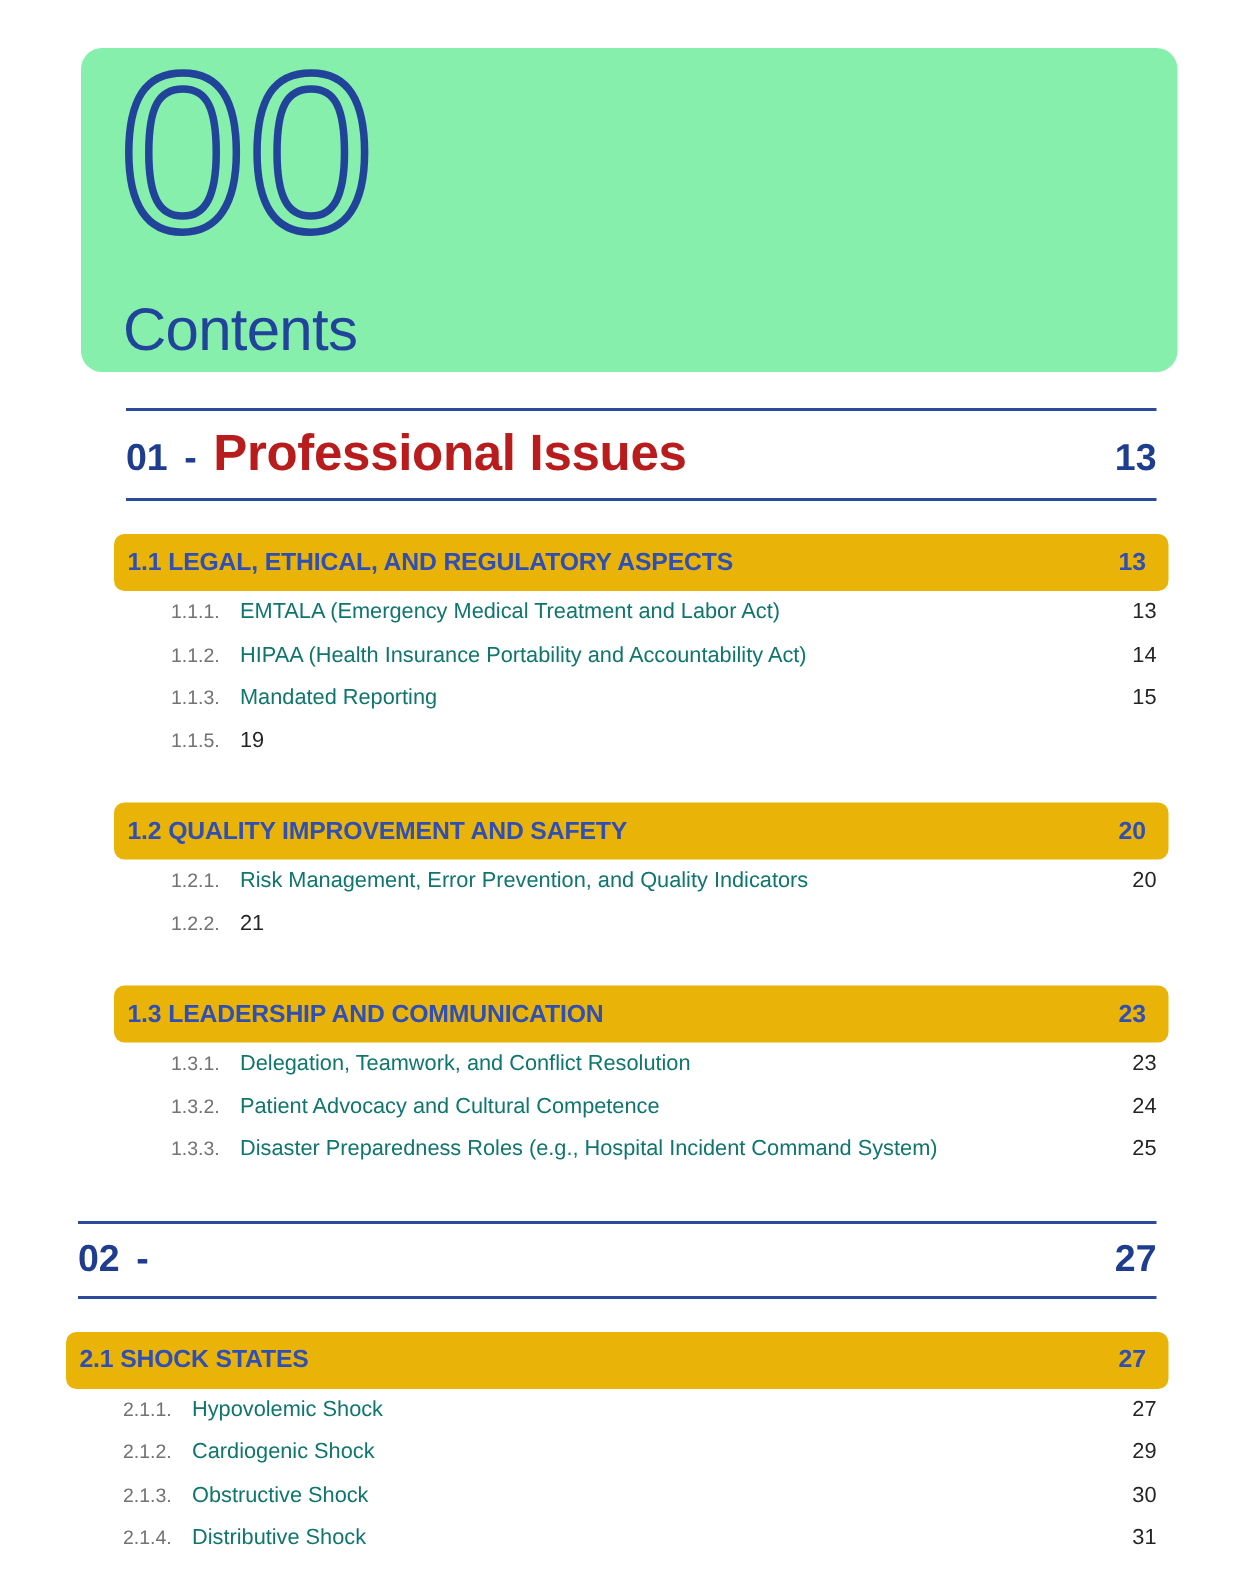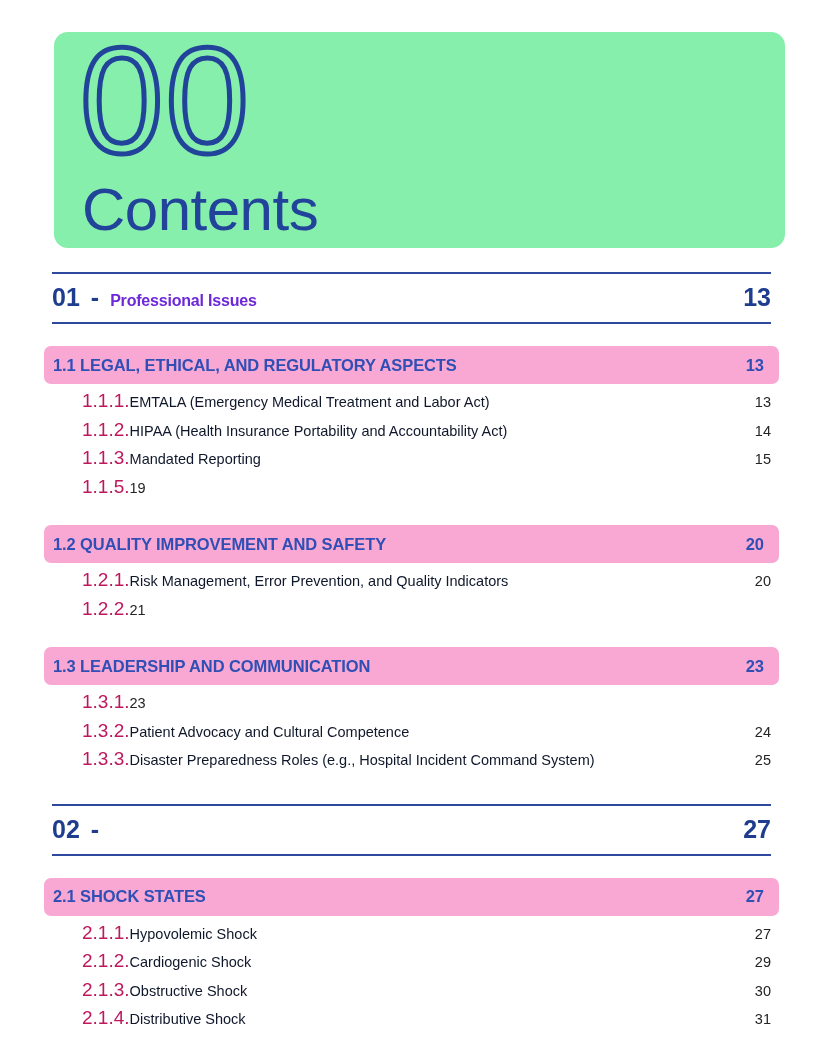--- a/index.html
+++ b/index.html
@@ -42,23 +42,23 @@
     font-weight: 400;
     line-height: 1;
     letter-spacing: 2px;
     color: transparent;
     -webkit-text-stroke: 5px #22439a;
     white-space: nowrap;
   }
   .hero-title {
     position: absolute;
     left: 28px;
-    top: 148px;
+    top: 168px;
     font-family: "Liberation Sans", sans-serif;
-    font-size: 60px;
+    font-size: 40px;
     font-weight: 400;
     line-height: 1;
     color: #22439a;
     letter-spacing: -0.5px;
     white-space: nowrap;
   }
 
   
   .toc {
     position: absolute;
@@ -88,42 +88,43 @@
     color: #1f3d8f;
     letter-spacing: 0px;
   }
   .chapter-dash {
     font-size: 25px;
     font-weight: bold;
     color: #1f3d8f;
     margin: 0 11px;
   }
   .chapter-title {
-    font-size: 16px;
-    font-weight: bold;
-    color: #6d28d9;
+    font-size: 34px;
+    font-weight: bold;
+    color: #b91c1c;
     letter-spacing: -0.2px;
   }
   .chapter-page {
     font-size: 25px;
     font-weight: bold;
     color: #1f3d8f;
   }
 
   .chapter-block + .chapter-block {
     margin-top: 28px;
   }
   .chapter-block:first-child {
     margin-top: 0;
+    margin-left: 32px;
   }
 
   
   .section-head {
     margin: 22px 44px 0 44px;
-    background: #f9a8d4;
+    background: #eab308;
     border-radius: 7px;
     height: 38px;
     display: flex;
     align-items: center;
     justify-content: space-between;
     padding: 0 15px 0 9px;
     box-sizing: border-box;
   }
   .section-title {
     font-size: 16.5px;
@@ -146,29 +147,29 @@
   }
   .sub-entry {
     display: flex;
     align-items: baseline;
     margin: 0 52px 0 82px;
     height: 28.5px;
     padding-top: 6px;
     box-sizing: border-box;
   }
   .sub-num {
-    font-size: 19px;
-    color: #be185d;
+    font-size: 13px;
+    color: #737373;
     flex: 0 0 auto;
     min-width: 46px;
     white-space: nowrap;
   }
   .sub-title {
     font-size: 14.5px;
-    color: #0f172a;
+    color: #0f766e;
     flex: 1 1 auto;
     white-space: nowrap;
     overflow: hidden;
   }
   .sub-page {
     font-size: 14.5px;
     color: #242424;
     flex: 0 0 auto;
     text-align: right;
     white-space: nowrap;
@@ -242,20 +243,21 @@
           </ul>
         </div>
         <div class="section-group">
           <div class="section-head">
             <span class="section-title">1.3 LEADERSHIP AND COMMUNICATION</span>
             <span class="section-page">23</span>
           </div>
           <ul class="sub-list">
             <li class="sub-entry">
               <span class="sub-num">1.3.1.</span>
+              <span class="sub-title">Delegation, Teamwork, and Conflict Resolution</span>
               <span class="sub-page">23</span>
             </li>
             <li class="sub-entry">
               <span class="sub-num">1.3.2.</span>
               <span class="sub-title">Patient Advocacy and Cultural Competence</span>
               <span class="sub-page">24</span>
             </li>
             <li class="sub-entry">
               <span class="sub-num">1.3.3.</span>
               <span class="sub-title">Disaster Preparedness Roles (e.g., Hospital Incident Command System)</span>

